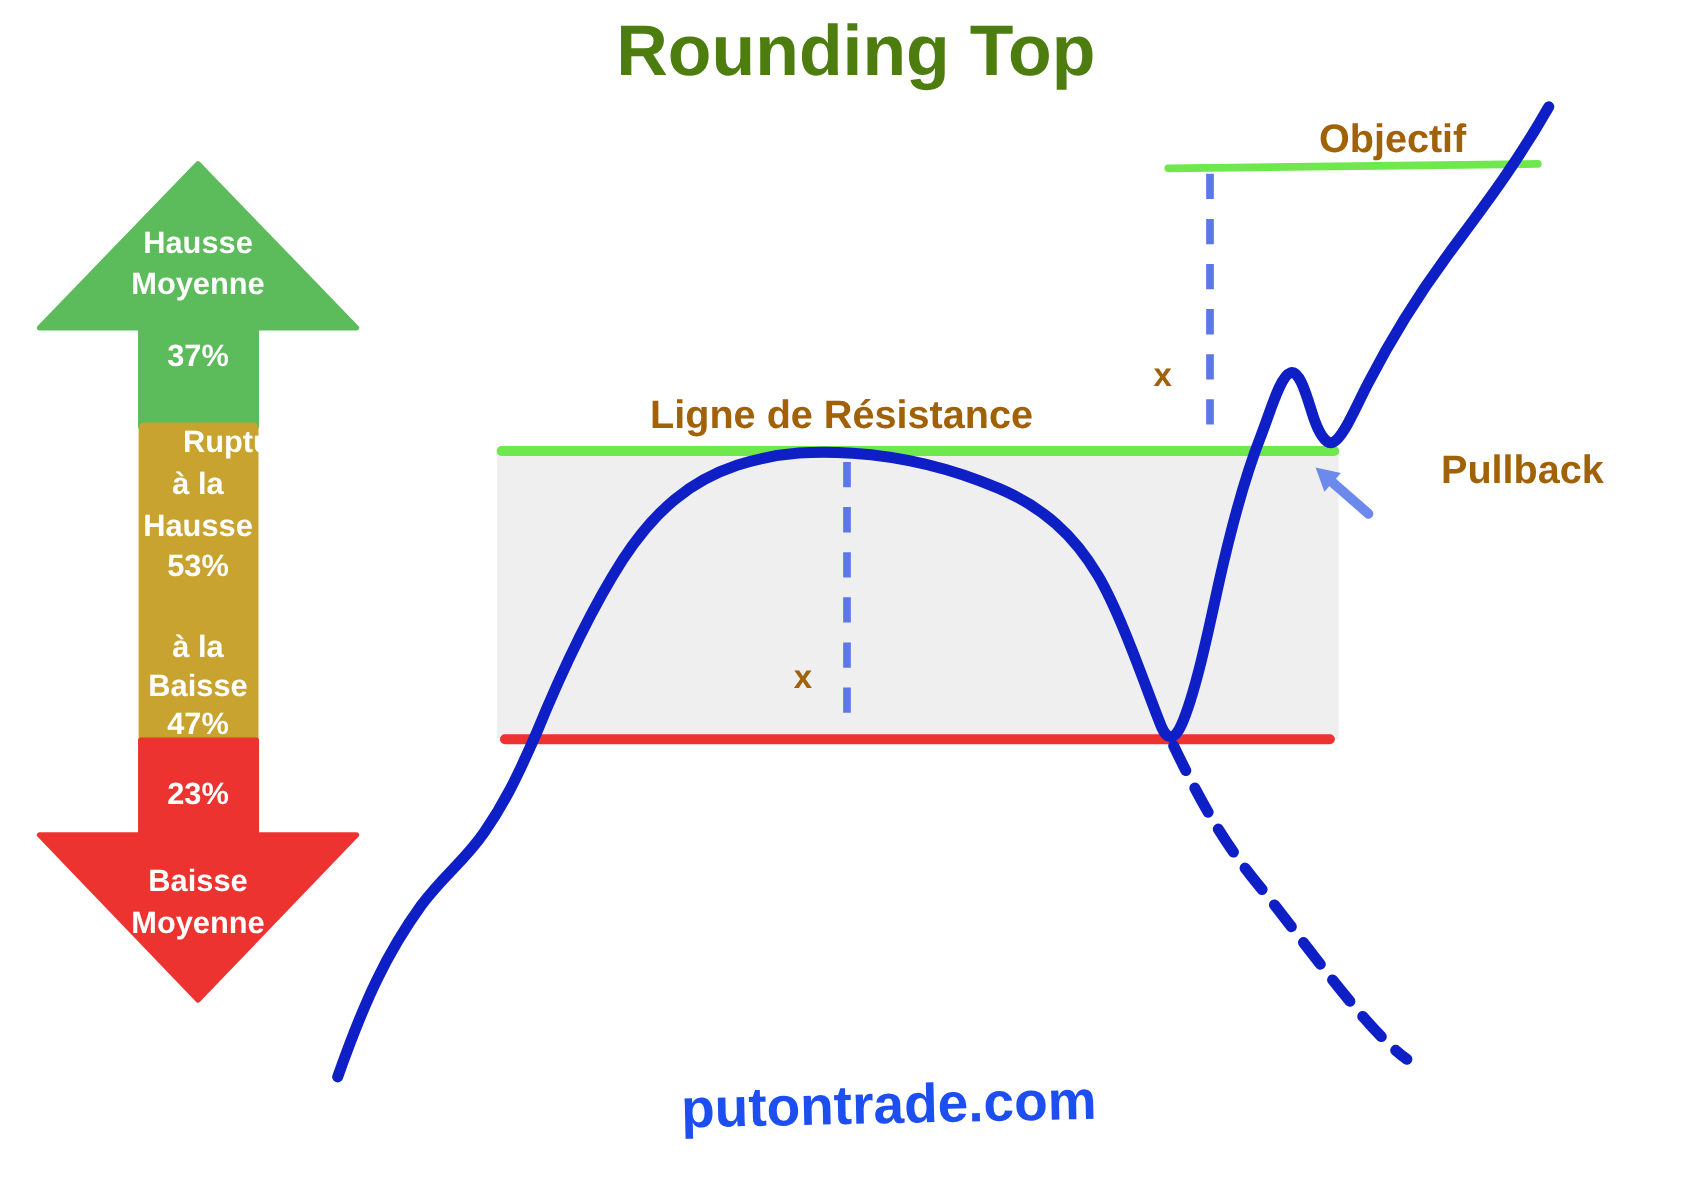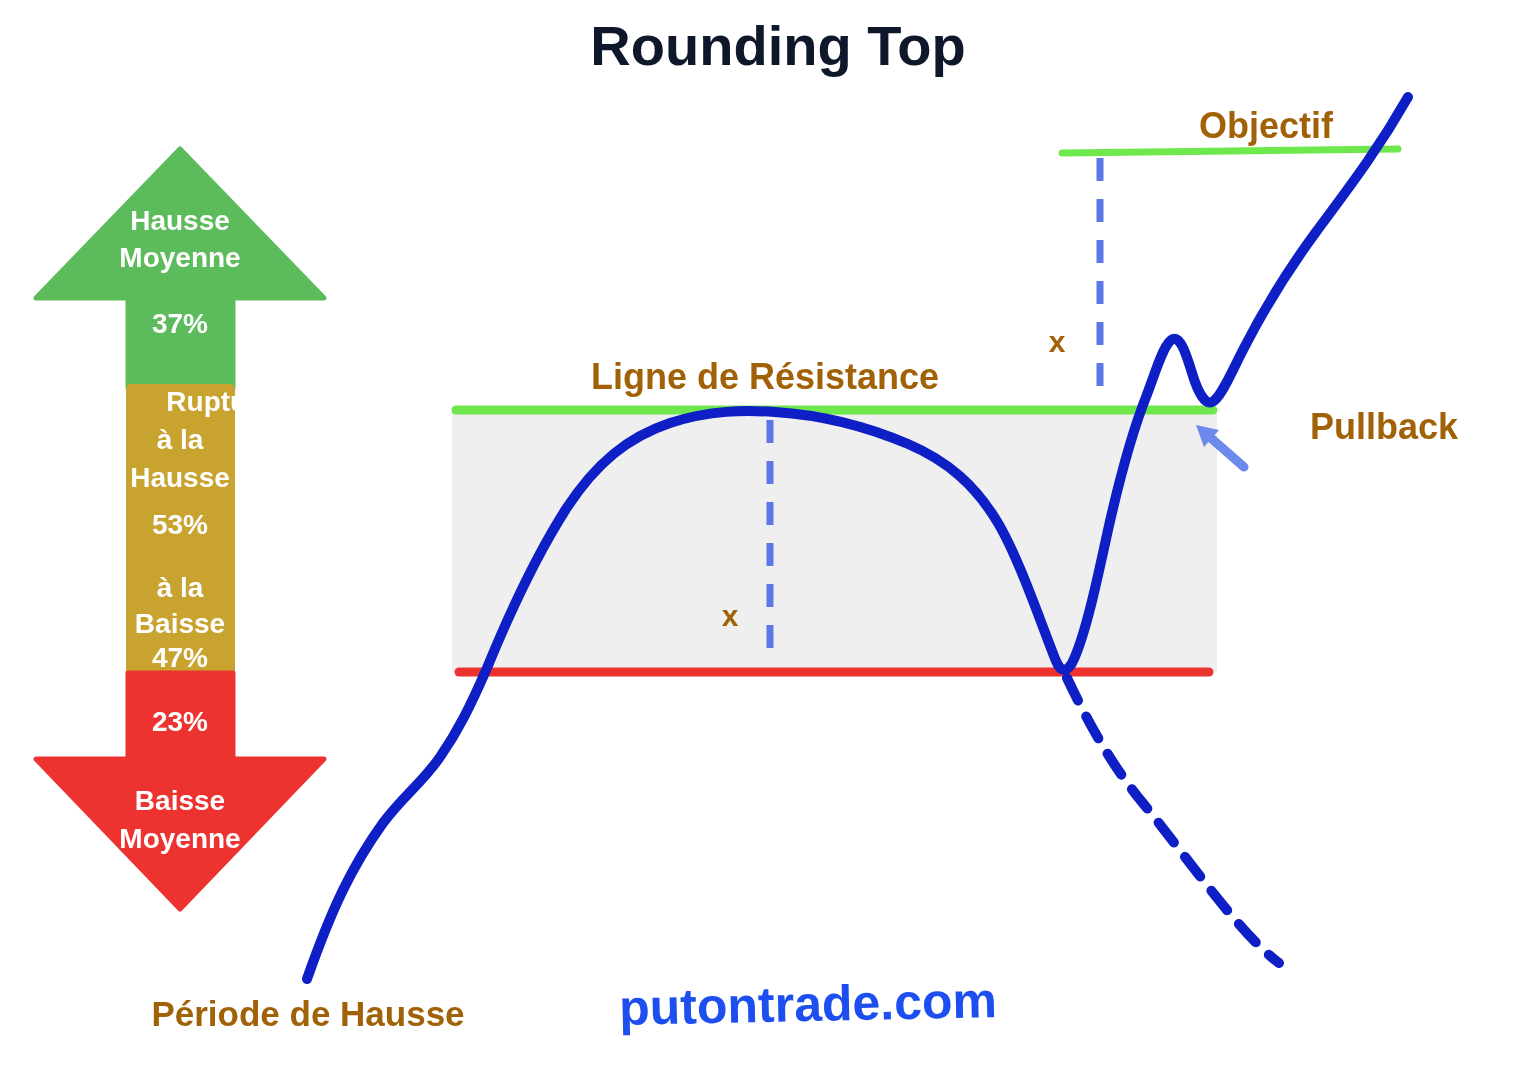--- a/index.html
+++ b/index.html
@@ -12,22 +12,22 @@
   }
   .lbl{
     position:absolute;
     transform:translate(-50%,-50%);
     font-weight:bold;
     white-space:nowrap;
     color:#a16207;
     line-height:1;
   }
   .title{
-    font-size:56px;
-    color:#0f172a;
+    font-size:65px;
+    color:#4d7c0f;
     letter-spacing:0px;
   }
   .gauge-text{
     font-size:28px;
     color:#ffffff;
   }
   .black-lbl-32{font-size:36px;}
   .black-lbl-36{font-size:36px;}
   .x-mark{font-size:30px;}
   .watermark{
@@ -93,31 +93,30 @@
 
   <div class="lbl title" style="left:778px;top:46px;">Rounding Top</div>
 
   <div class="lbl gauge-text" style="left:180px;top:221px;">Hausse</div>
   <div class="lbl gauge-text" style="left:180px;top:258px;">Moyenne</div>
   <div class="lbl gauge-text" style="left:180px;top:324px;">37%</div>
 
   <div class="lbl gauge-text" style="left:180px;top:402px;margin-left:40px;">Rupture</div>
   <div class="lbl gauge-text" style="left:180px;top:440px;">à la</div>
   <div class="lbl gauge-text" style="left:180px;top:478px;">Hausse</div>
-  <div class="lbl gauge-text" style="left:180px;top:515px;margin-top:10px;">53%</div>
+  <div class="lbl gauge-text" style="left:180px;top:515px;">53%</div>
   <div class="lbl gauge-text" style="left:180px;top:588px;">à la</div>
   <div class="lbl gauge-text" style="left:180px;top:624px;">Baisse</div>
   <div class="lbl gauge-text" style="left:180px;top:658px;">47%</div>
 
   <div class="lbl gauge-text" style="left:180px;top:722px;">23%</div>
   <div class="lbl gauge-text" style="left:180px;top:801px;">Baisse</div>
   <div class="lbl gauge-text" style="left:180px;top:839px;">Moyenne</div>
 
   <div class="lbl black-lbl-32" style="left:765px;top:377px;">Ligne de Résistance</div>
   <div class="lbl black-lbl-36" style="left:1266px;top:126px;">Objectif</div>
   <div class="lbl black-lbl-36" style="left:1340px;top:427px;margin-left:44px;">Pullback</div>
   <div class="lbl x-mark" style="left:730px;top:616px;">x</div>
   <div class="lbl x-mark" style="left:1057px;top:342px;">x</div>
-  <div class="lbl black-lbl-36" style="left:308px;top:1013px;font-size:35px;">Période de Hausse</div>
 
   <div class="lbl watermark" style="left:808px;top:1004px;">putontrade.com</div>
 
 </div>
 
 </body></html>

